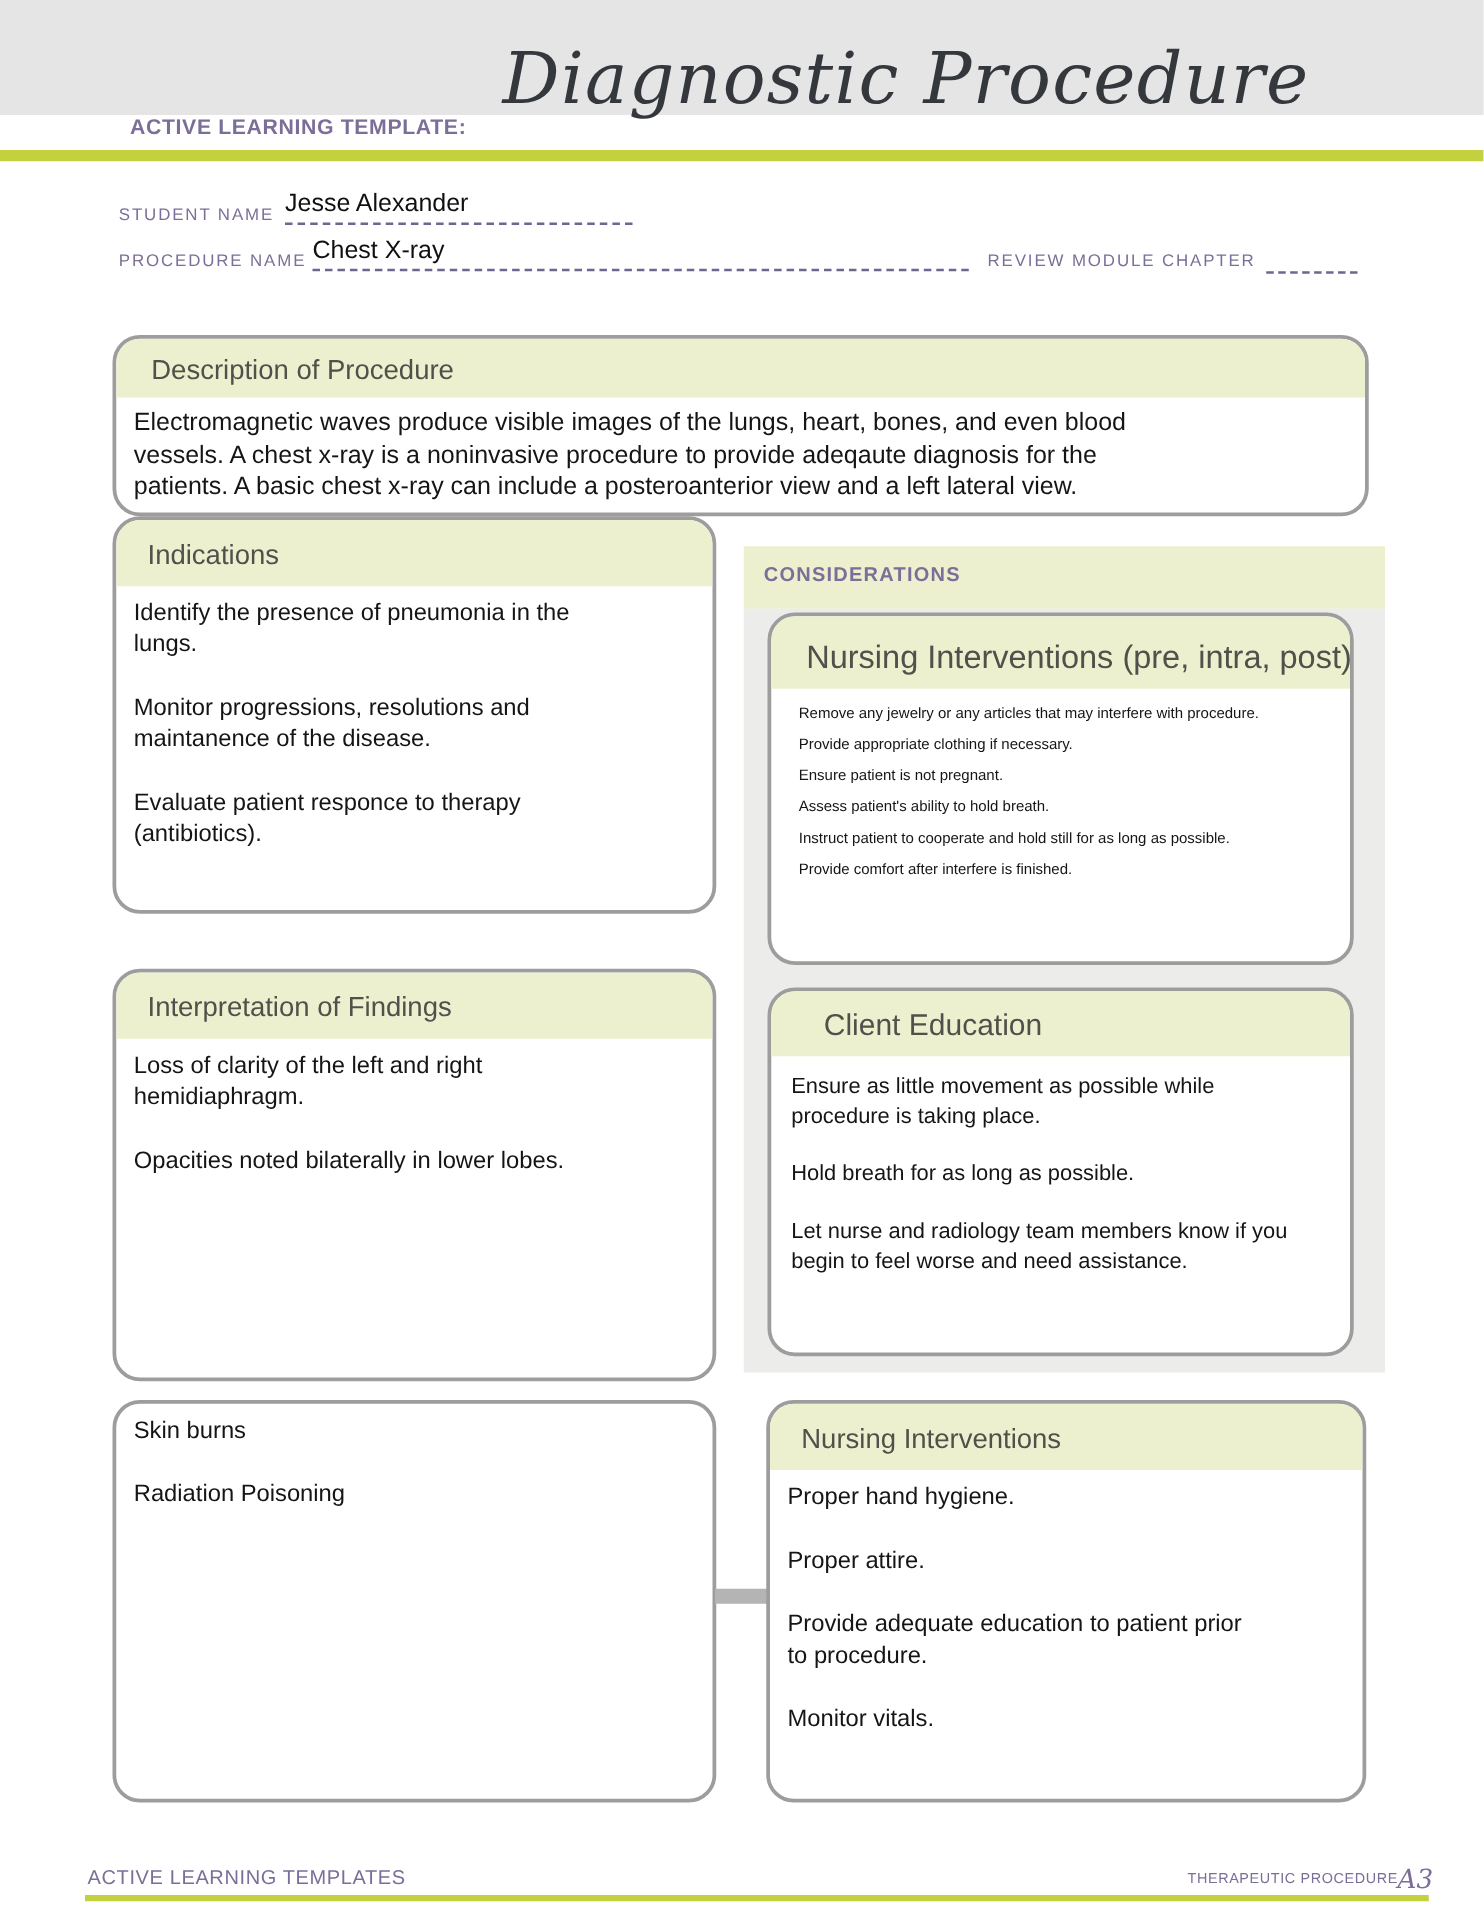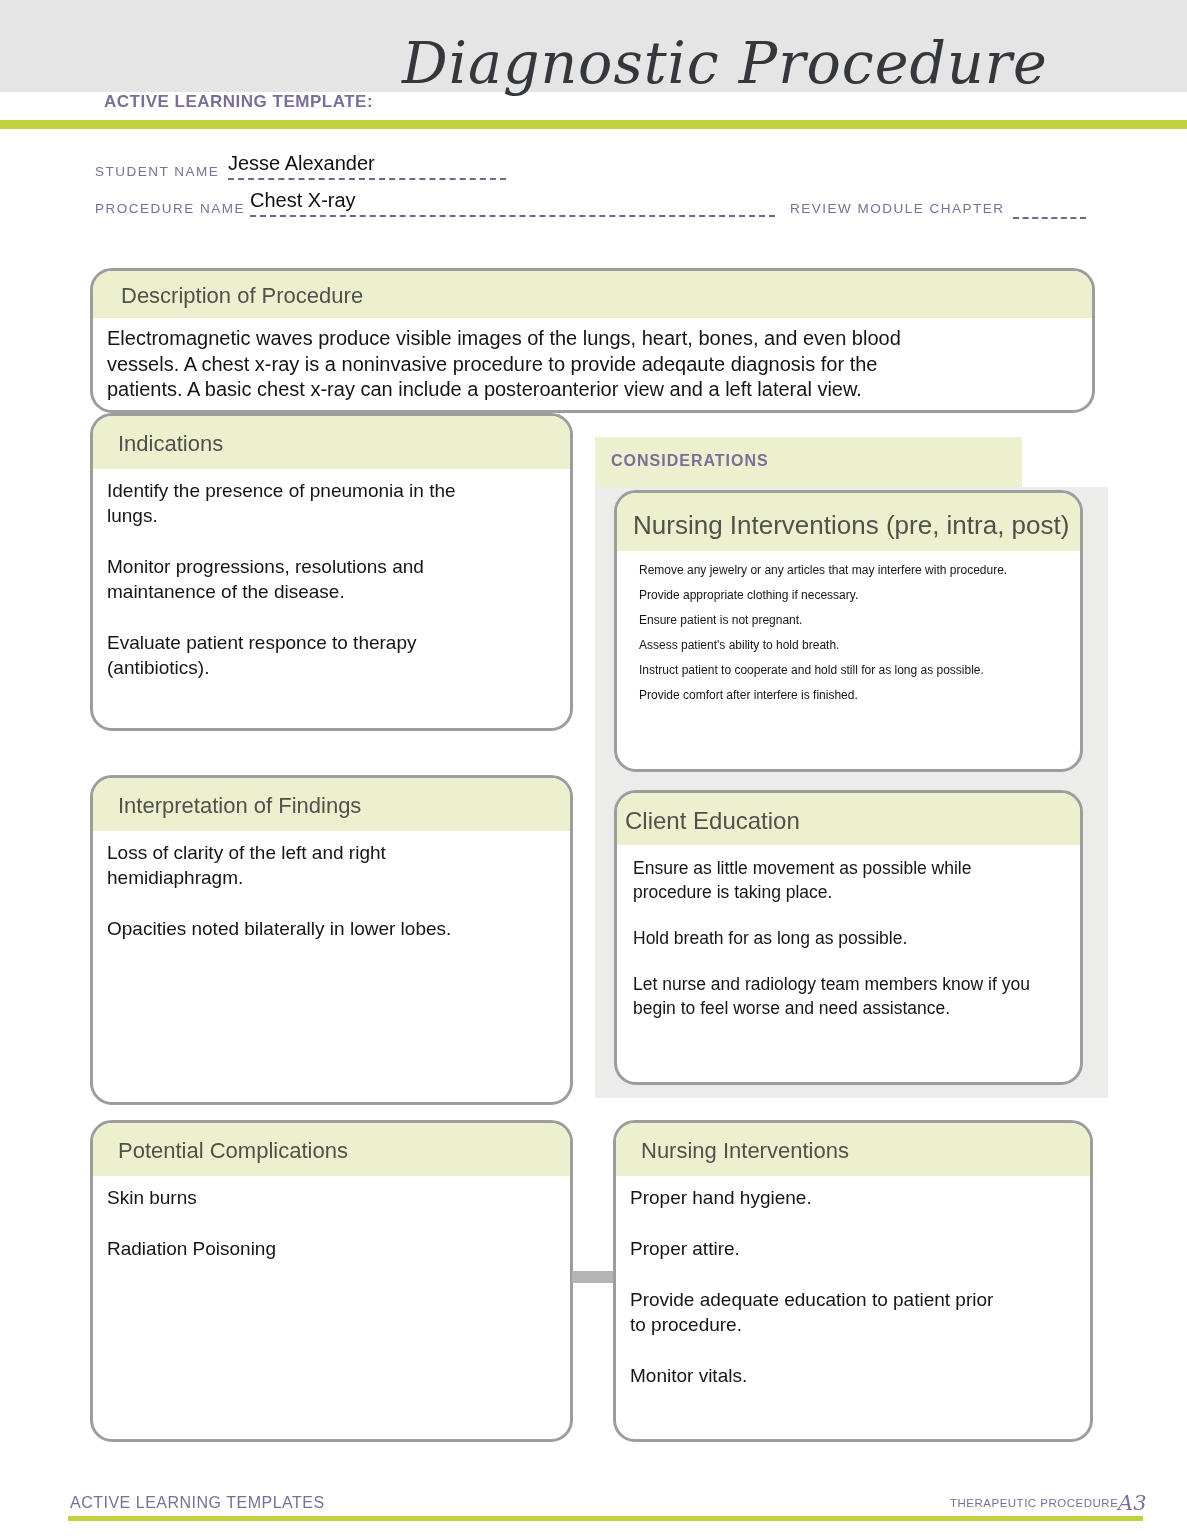--- a/index.html
+++ b/index.html
@@ -26,28 +26,28 @@
   .box-body{color:#151515;}
   .lines{white-space:pre-line;}
   .para{white-space:pre-line;margin:0 0 26px 0;}
   
   .std .box-h{height:53px;line-height:56px;font-size:22px;padding-left:25px;}
   .std .box-body{padding:9px 14px;font-size:19px;line-height:25px;}
   
   .desc .box-h{height:47px;line-height:50px;font-size:22px;padding-left:28px;}
   .desc .box-body{padding:8px 14px;font-size:20px;line-height:25.5px;}
   
-  .cons-strip{position:absolute;left:595px;top:437px;width:427px;height:50px;background:#edf0cf;}
+  .cons-strip{position:absolute;left:595px;top:437px;width:513px;height:50px;background:#edf0cf;}
   .cons-strip span{position:absolute;left:16px;top:15px;font-size:16px;font-weight:bold;
     letter-spacing:1px;color:#7b6e98;}
   .cons-panel{position:absolute;left:595px;top:487px;width:513px;height:611px;background:#ececeb;}
-  .nipre .box-h{height:58px;line-height:64px;font-size:26px;padding-left:16px;}
+  .nipre .box-h{height:58px;line-height:64px;font-size:26px;padding-left:28px;}
   .nipre .box-body{padding:7px 14px 7px 22px;font-size:12px;line-height:25px;}
   .nipre .item{margin:0;}
-  .cled .box-h{height:52px;line-height:56px;font-size:24px;padding-left:8px;}
+  .cled .box-h{height:52px;line-height:56px;font-size:24px;padding-left:42px;}
   .cled .box-body{padding:11px 14px 11px 16px;font-size:17.5px;line-height:24px;}
   .cled .para{margin-bottom:22px;}
   .connector{position:absolute;left:572px;top:1271px;width:42px;height:12px;background:#b4b4b4;}
   
   .ftr-left{position:absolute;left:70px;top:1494px;font-size:16px;letter-spacing:.5px;color:#7b6e98;}
   .ftr-right{position:absolute;left:950px;top:1497px;font-size:11.5px;letter-spacing:.5px;color:#7b6e98;}
   .ftr-page{position:absolute;left:1118px;top:1491px;font-size:21px;font-style:italic;
     font-family:"DejaVu Serif",serif;color:#7b6e98;}
   .ftr-bar{position:absolute;left:68px;top:1516px;width:1075px;height:5px;background:#c2d13d;}
 </style>
@@ -93,21 +93,20 @@
   <div class="box std" style="left:90px;top:775px;width:483px;height:330px;">
     <div class="box-h">Interpretation of Findings</div>
     <div class="box-body">
       <div class="para">Loss of clarity of the left and right
 hemidiaphragm.</div>
       <div class="para">Opacities noted bilaterally in lower lobes.</div>
     </div>
   </div>
 
   <div class="box std" style="left:90px;top:1120px;width:483px;height:322px;">
-    <div class="box-h">Potential Complications</div>
     <div class="box-body">
       <div class="para">Skin burns</div>
       <div class="para">Radiation Poisoning</div>
     </div>
   </div>
 
   <div class="cons-strip">
     <span>CONSIDERATIONS</span>
   </div>
   <div class="cons-panel"></div>

